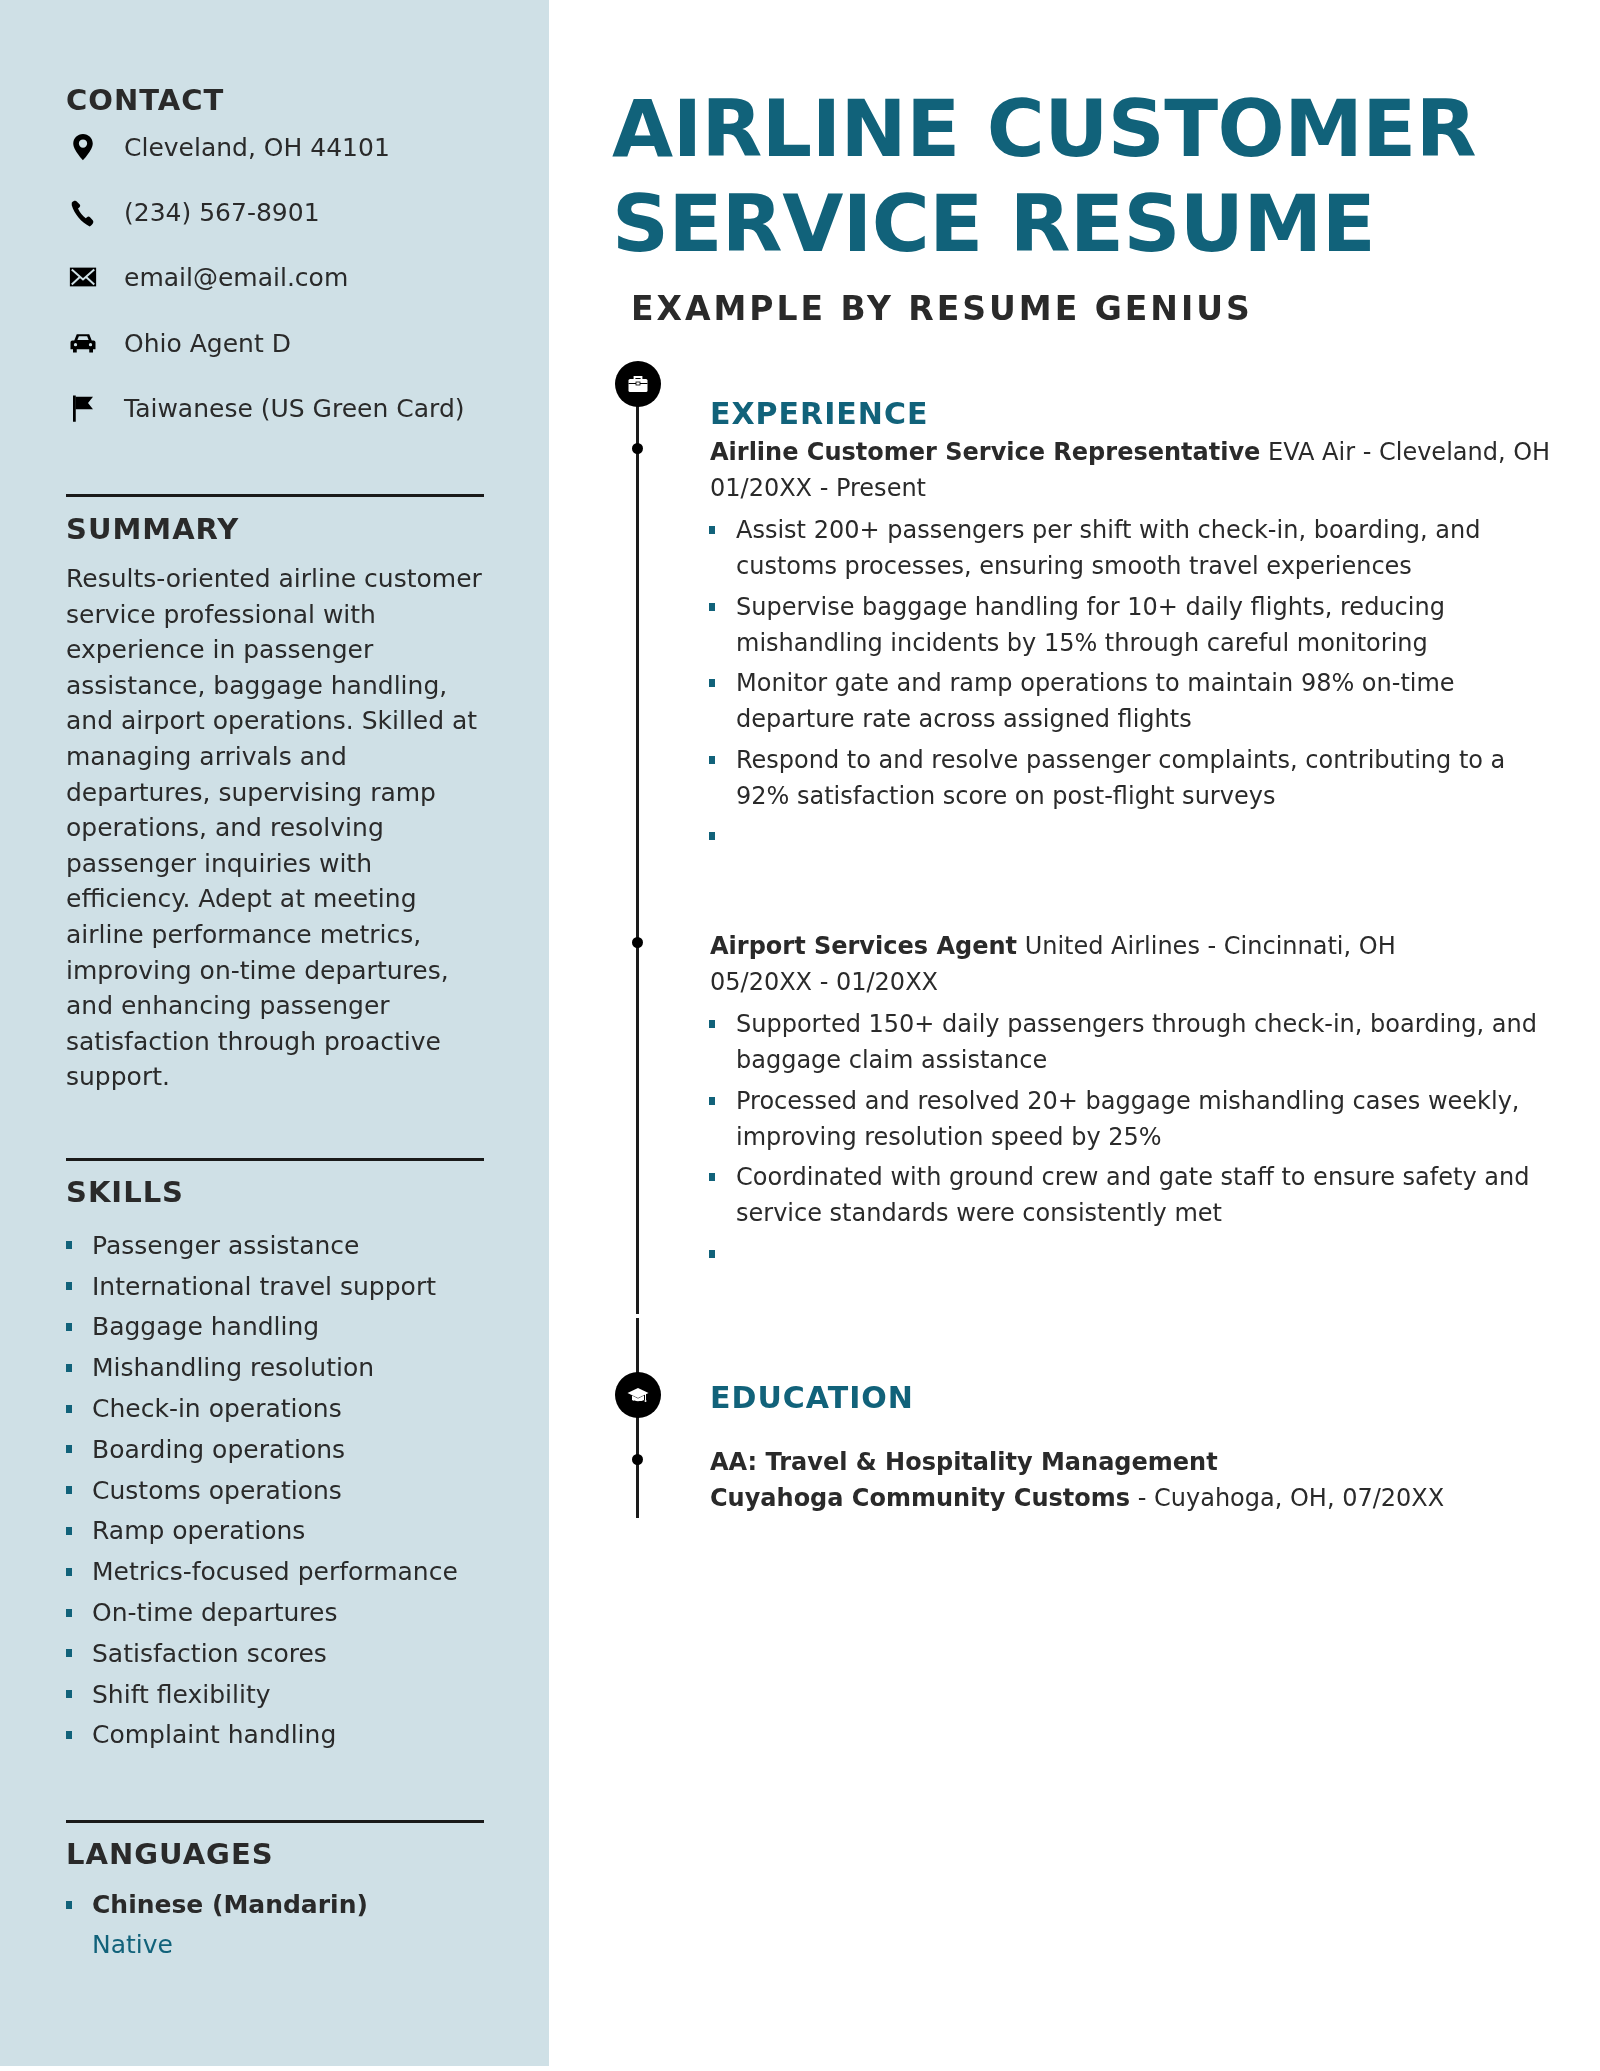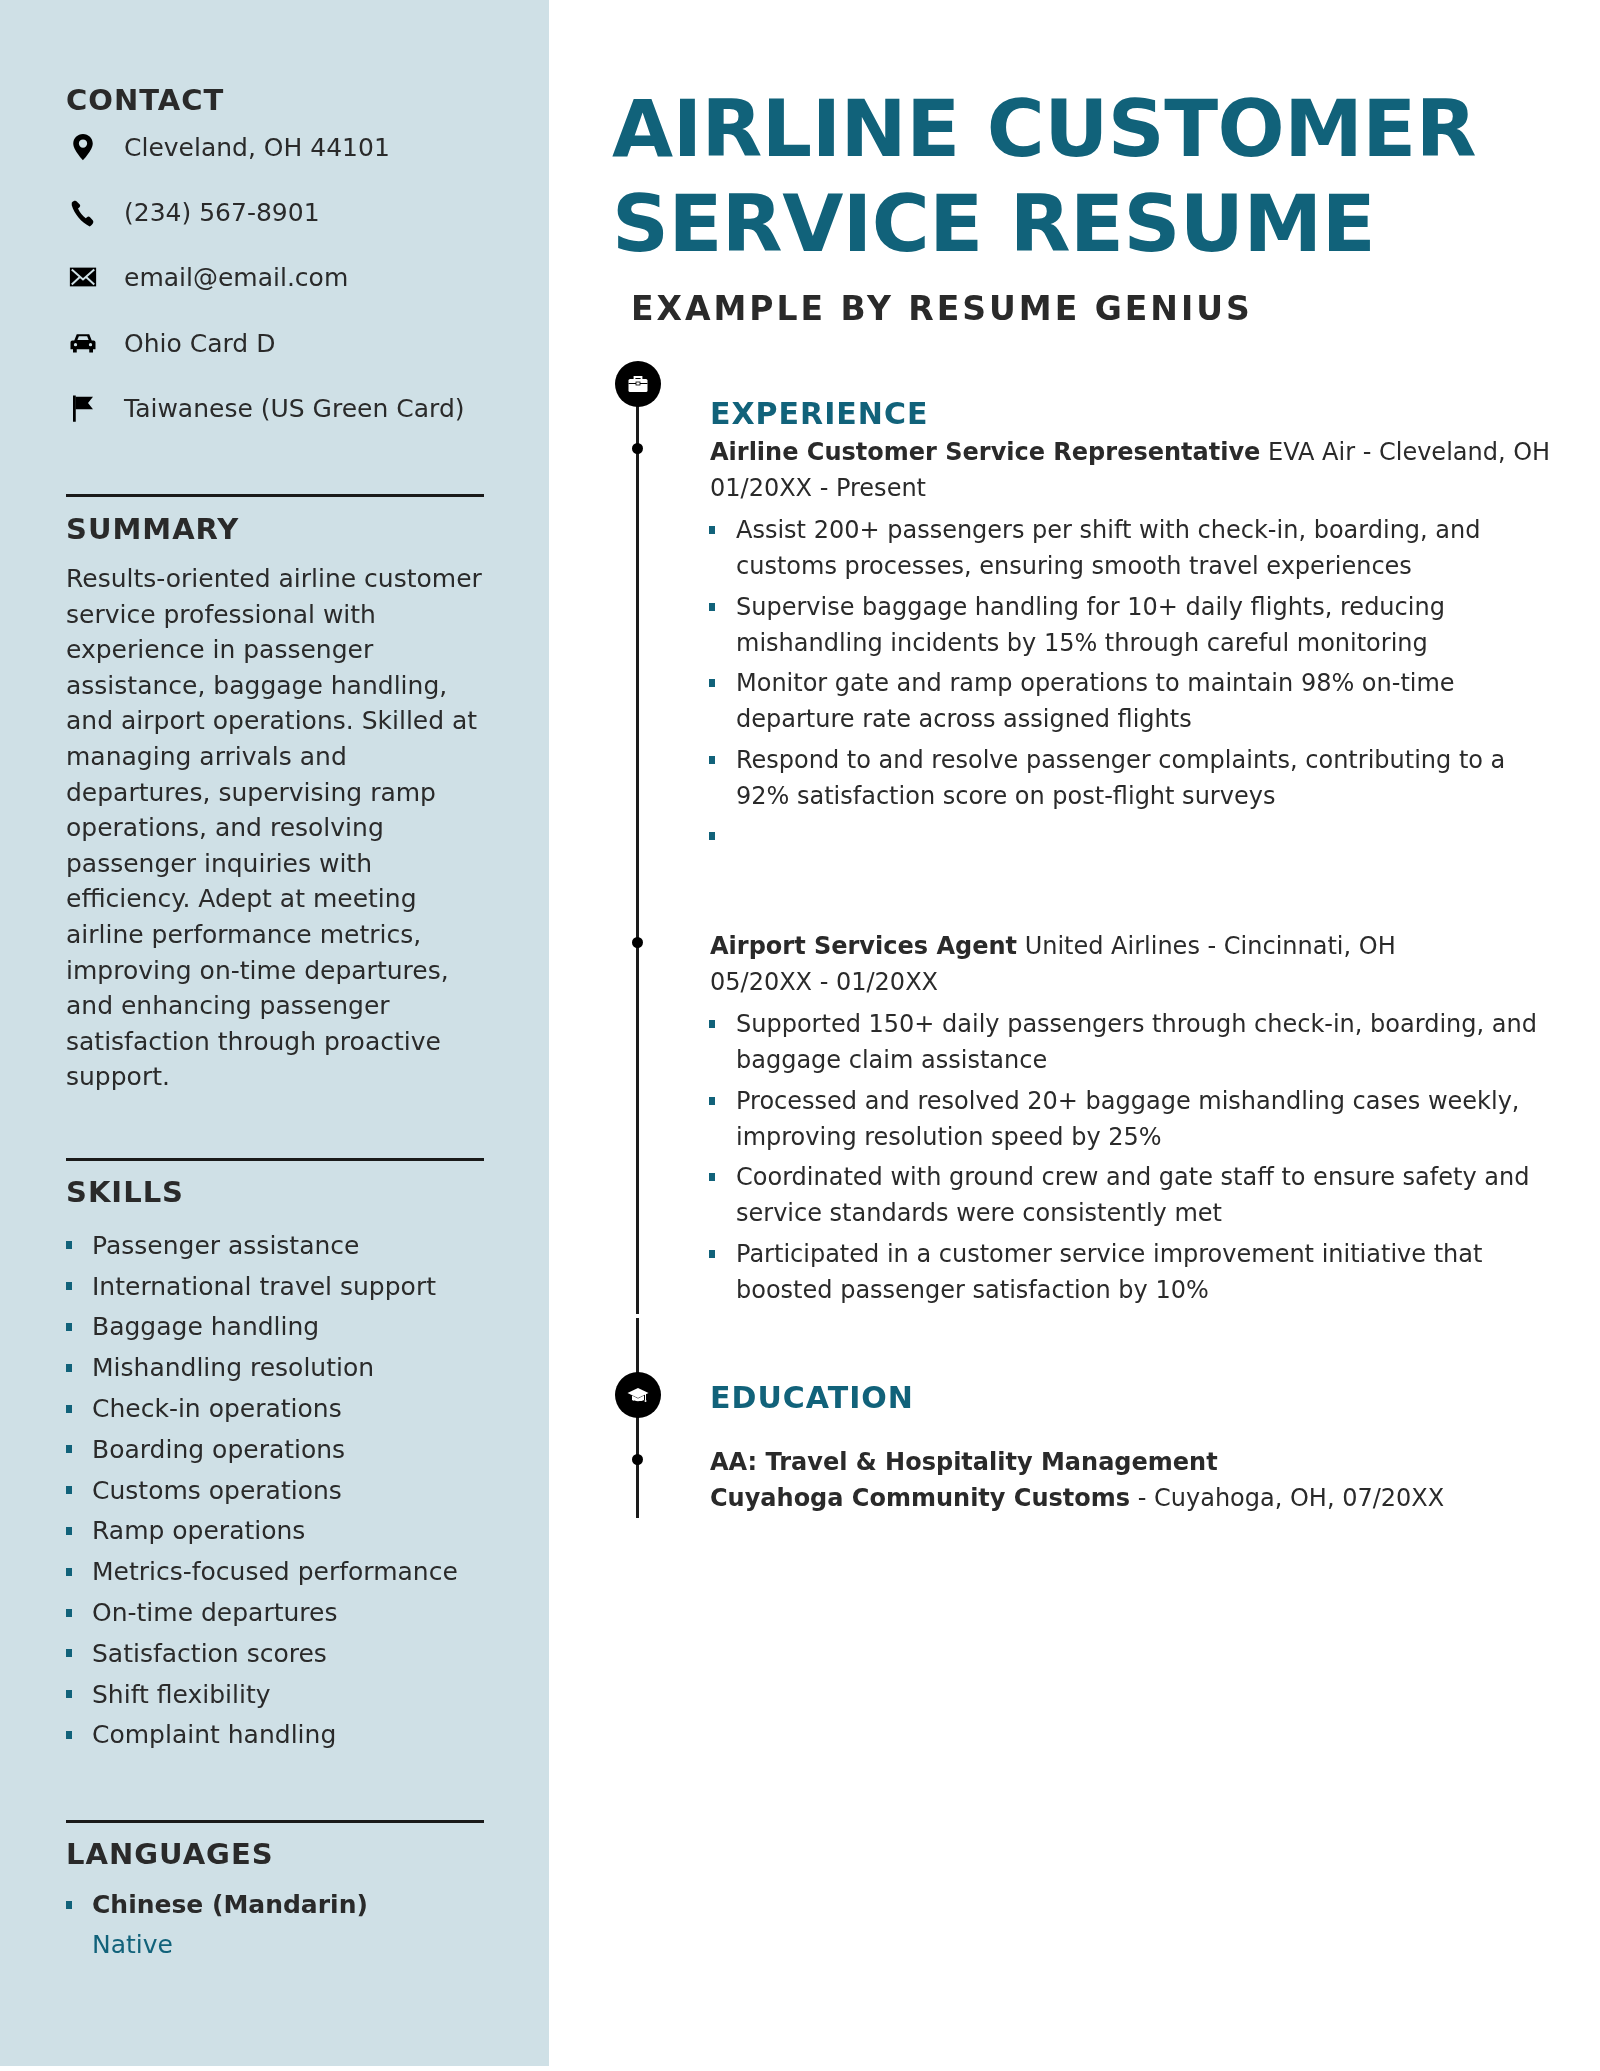--- a/index.html
+++ b/index.html
@@ -88,21 +88,21 @@
 </div>
 <div class="contact-row" style="top:323px;">
   <span class="contact-icon">
     <svg viewBox="0 0 24 24">
         <path d="M5 10l2-5h10l2 5h1.5c0.8 0 1.5 0.7 1.5 1.5V17h-2v2.5h-3V17H7v2.5H4V17H2v-5.5C2 10.7 2.7 10 3.5 10z" fill="#000"></path>
         <path d="M7.5 9.5l1.2-3h6.6l1.2 3z" fill="#cfe0e6"></path>
         <circle cx="6" cy="13.3" r="1.3" fill="#cfe0e6"></circle>
         <circle cx="18" cy="13.3" r="1.3" fill="#cfe0e6"></circle>
       </svg>
   </span>
-  <span class="contact-text">Ohio Card D</span>
+  <span class="contact-text">Ohio Agent D</span>
 </div>
 <div class="contact-row" style="top:388px;">
   <span class="contact-icon">
     <svg viewBox="0 0 24 24">
         <rect x="4" y="2" width="2.2" height="21" fill="#000"></rect>
         <path d="M6 3h14l-4 5 4 5H6z" fill="#000"></path>
       </svg>
   </span>
   <span class="contact-text">Taiwanese (US Green Card)</span>
 </div>
@@ -223,20 +223,20 @@
 
 <div class="job-title" style="top:932px;">
   <b>Airport Services Agent</b>
   <span>United Airlines - Cincinnati, OH</span>
 </div>
 <div class="job-date" style="top:968px;">05/20XX - 01/20XX</div>
 <ul class="bullets" style="top:1006px;" id="job1-bullets">
     <li><span class="sq"></span><span>Supported 150+ daily passengers through check-in, boarding, and baggage claim assistance</span></li>
     <li><span class="sq"></span><span>Processed and resolved 20+ baggage mishandling cases weekly, improving resolution speed by 25%</span></li>
     <li><span class="sq"></span><span>Coordinated with ground crew and gate staff to ensure safety and service standards were consistently met</span></li>
-    <li><span class="sq"></span><span>Participated in a customer service improvement initiative that boosted passenger satisfaction by 10%</span></li>
+    <li><span class="sq"></span></li>
   </ul>
 
 <div class="sec-heading" style="top:1383px;">EDUCATION</div>
 <div class="edu-degree">AA: Travel &amp; Hospitality Management</div>
 <div class="edu-school">
   <b>Cuyahoga Community Customs</b><span> - Cuyahoga, OH, 07/20XX</span>
 </div>
 
 </body></html>

